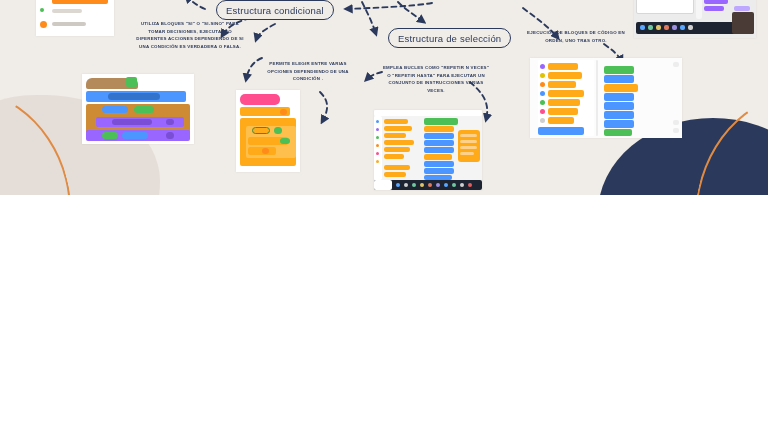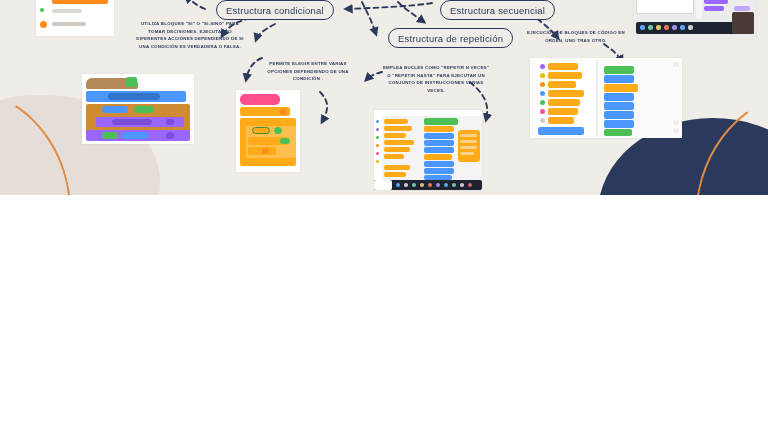--- a/index.html
+++ b/index.html
@@ -117,25 +117,22 @@
       <path d="M 523 8 C 536 18 548 26 558 38"></path>
       <path d="M 604 44 C 612 50 618 54 622 62"></path>
       <path d="M 320 92 C 328 100 330 108 322 122"></path>
       <path d="M 470 82 C 484 94 490 104 486 120"></path>
     </g>
   </svg>
 
   <div class="pill" style="left:216px; top:0px;align-items:center;">
     <span>Estructura condicional</span>
   </div>
-  <div class="pill" style="left:440px; top:0px;">
-    <span>Estructura secuencial</span>
-  </div>
   <div class="pill" style="left:388px; top:28px;">
-    <span>Estructura de repetición</span>
+    <span>Estructura de selección</span>
   </div>
 
   <div class="caption" style="left:136px; top:20px; width:108px;">UTILIZA BLOQUES "SI" O "SI-SINO" PARA TOMAR DECISIONES, EJECUTANDO DIFERENTES ACCIONES DEPENDIENDO DE SI UNA CONDICIÓN ES VERDADERA O FALSA.</div>
   <div class="caption" style="left:256px; top:60px; width:104px;">PERMITE ELEGIR ENTRE VARIAS OPCIONES DEPENDIENDO DE UNA CONDICIÓN .</div>
   <div class="caption" style="left:382px; top:64px; width:108px;">EMPLEA BUCLES COMO "REPETIR N VECES" O "REPETIR HASTA" PARA EJECUTAR UN CONJUNTO DE INSTRUCCIONES VARIAS VECES.</div>
   <div class="caption" style="left:524px; top:29px; width:104px;">EJECUCIÓN DE BLOQUES DE CÓDIGO EN ORDEN, UNO TRAS OTRO.</div>
 
   <div class="card" style="left:36px; top:-22px; width:78px; height:58px;">
 
     <div class="pal-dot" style="left:4px; top:30px; width:4px; height:4px; background:#4cbf56;"></div>

